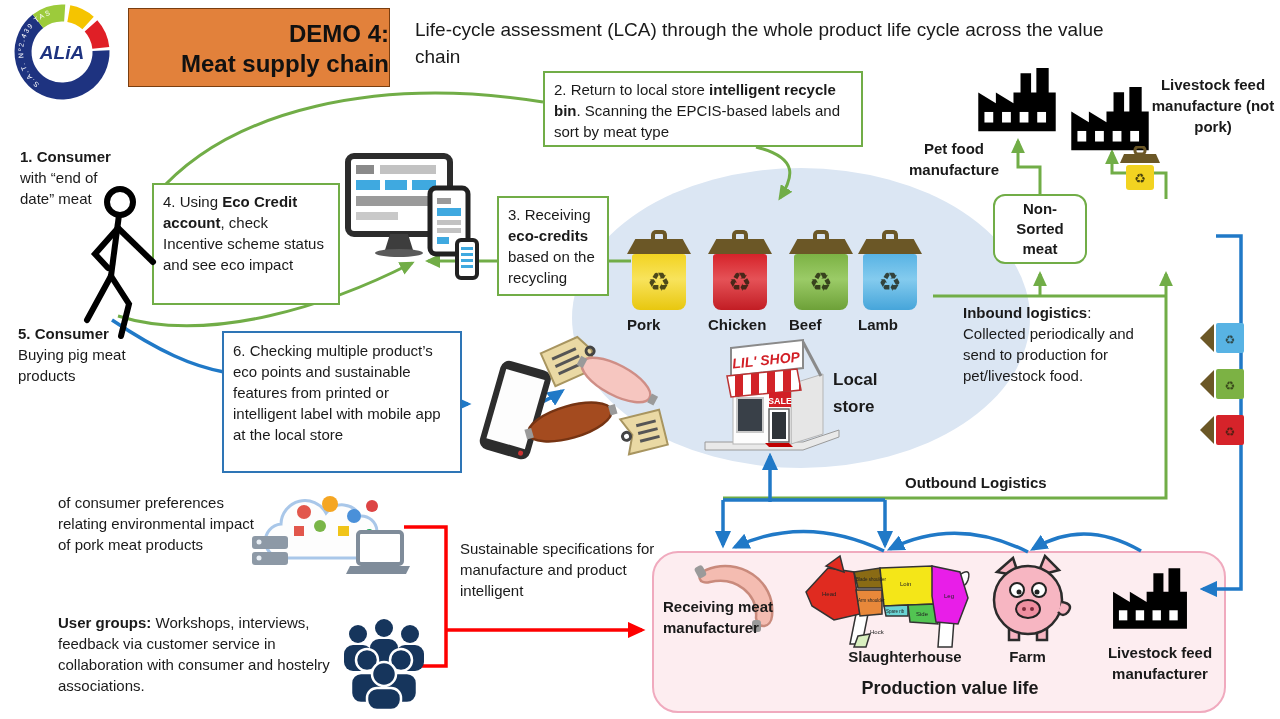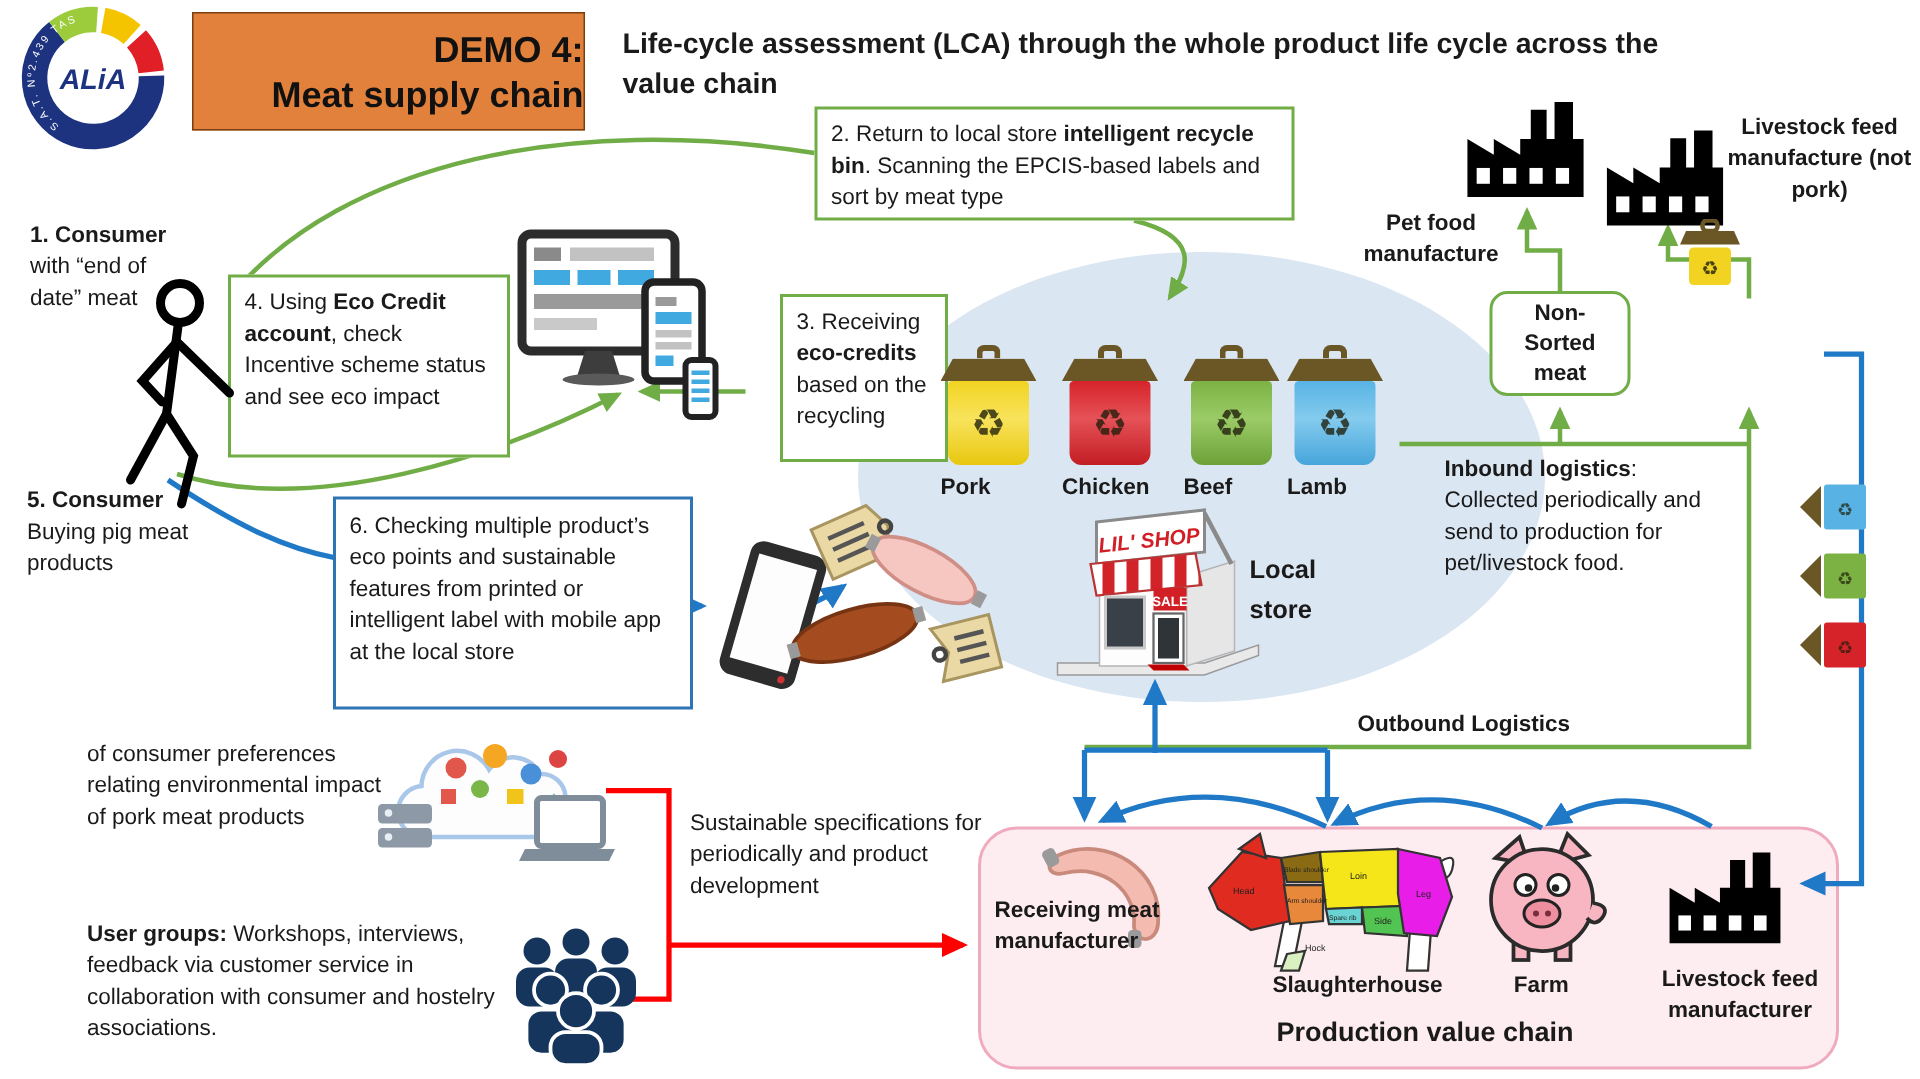--- a/index.html
+++ b/index.html
@@ -15,21 +15,21 @@
   .rbox{position:absolute;border:2px solid #71ad47;background:#fff;border-radius:12px;
         display:flex;align-items:center;justify-content:center;text-align:center;
         font-weight:bold;font-size:15px;line-height:20px;z-index:3;box-sizing:border-box;}
   .rbox .inner{width:62px;}
   #ellipse{left:572px;top:168px;width:458px;height:300px;border-radius:50%;background:#dbe6f3;z-index:1;}
   #prodbox{left:652px;top:551px;width:574px;height:162px;background:#fdedf0;
            border:2px solid #f0aabe;border-radius:26px;z-index:1;box-sizing:border-box;}
   #demo{left:128px;top:8px;width:262px;height:79px;background:#e2813b;border:1px solid #7a3e10;
         z-index:3;padding:10px 0 0 13px;box-sizing:border-box;}
   #demo div{font-weight:bold;font-size:24px;line-height:30px;color:#111;text-align:right;}
-  #title{left:415px;top:16px;width:718px;font-weight:bold;font-size:19px;line-height:27px;z-index:3;}
+  #title{left:415px;top:16px;width:718px;font-weight:normal;font-size:19px;line-height:27px;z-index:3;}
   #lines{left:0;top:0;z-index:2;pointer-events:none;}
   .lbl-c{position:absolute;text-align:center;font-weight:bold;font-size:15px;line-height:21px;z-index:3;}
   .bin{position:absolute;width:64px;z-index:3;}
   .bin-handle{width:16px;height:9px;border:4px solid #6b5726;border-bottom:none;
               border-radius:5px 5px 0 0;margin:0 auto;box-sizing:border-box;}
   .bin-lid{width:64px;height:15px;background:#6b5726;
            clip-path:polygon(13% 0,87% 0,100% 100%,0 100%);}
   .bin-body{width:54px;height:56px;margin:0 auto;border-radius:3px 3px 8px 8px;
             display:flex;align-items:center;justify-content:center;}
   .bin-body span{font-size:26px;color:rgba(30,30,10,.78);}
@@ -130,21 +130,21 @@
   </div>
 
   <div class="box-green" style="left:543px;top:71px;width:320px;height:76px">
     <span>2. Return to local store </span><span class="b">intelligent recycle bin</span><span>. Scanning the EPCIS-based labels and sort by meat type</span>
   </div>
 
   <div class="box-green" style="left:152px;top:183px;width:188px;height:122px">
     <span>4. Using </span><span class="b">Eco Credit account</span><span>, check Incentive scheme status and see eco impact</span>
   </div>
 
-  <div class="box-green" style="left:520px;top:196px;width:112px;height:112px">
+  <div class="box-green" style="left:497px;top:196px;width:112px;height:100px">
     <span>3. Receiving </span><span class="b">eco-credits</span><span> based on the recycling</span>
   </div>
 
   <div class="txt" style="left:18px;top:323px;width:150px;z-index:3">
     <div class="b">5. Consumer</div>
     <div>Buying pig meat products</div>
   </div>
 
   <div class="box-blue" style="left:222px;top:331px;width:240px;height:142px">
     <span>6. Checking multiple product’s eco points and sustainable features from printed or intelligent label with mobile app at the local store</span>
@@ -314,21 +314,21 @@
       <text x="32" y="122" text-anchor="middle" font-size="12" fill="rgba(30,30,10,.7)">♻</text>
     </g>
   </svg>
 
   <div class="txt" style="left:58px;top:492px;width:212px;z-index:3">
     <div>of consumer preferences relating environmental impact of pork meat products</div>
   </div>
   <div class="txt" style="left:58px;top:612px;width:300px;z-index:3">
     <span class="b">User groups:</span><span> Workshops, interviews, feedback via customer service in collaboration with consumer and hostelry associations.</span>
   </div>
-  <div class="txt" style="left:460px;top:538px;width:210px;z-index:3">Sustainable specifications for periodically and product development</div>
+  <div class="txt" style="left:460px;top:538px;width:210px;z-index:3">Sustainable specifications for manufacture and product intelligent</div>
 
   <svg class="abs" style="left:246px;top:480px;z-index:3" width="165" height="102" viewBox="0 0 165 102">
     <path d="M38 78 a17 17 0 0 1 -3 -34 a24 24 0 0 1 45 -11 a20 20 0 0 1 34 3 a16 16 0 0 1 17 15 a13 13 0 0 1 -6 27 Z" fill="#fdfdfd" stroke="#a9c7e9" stroke-width="3"></path>
     <circle cx="58" cy="32" r="7" fill="#e2574c"></circle>
       <circle cx="84" cy="24" r="8" fill="#f5a623"></circle>
     <circle cx="108" cy="36" r="7" fill="#4a90d9"></circle>
       <circle cx="74" cy="46" r="6" fill="#7ab648"></circle>
     <rect x="48" y="46" width="10" height="10" fill="#e2574c"></rect>
       <rect x="92" y="46" width="11" height="10" fill="#f0c419"></rect>
     <text x="120" y="58" font-size="12" font-weight="bold" fill="#27ae60">$</text>
@@ -412,15 +412,15 @@
     <circle cx="41" cy="57" r="2" fill="#7a2d3c"></circle>
       <circle cx="49" cy="57" r="2" fill="#7a2d3c"></circle>
   </svg>
   <div class="lbl-c" style="left:985px;top:646px;width:85px">Farm</div>
 
   <svg class="abs" style="left:1108px;top:554px;z-index:3" width="84" height="84" viewBox="0 0 100 78">
       <use href="#factory-shape"></use>
     </svg>
   <div class="lbl-c" style="left:1096px;top:642px;width:128px">Livestock feed manufacturer</div>
 
-  <div class="lbl-c" style="left:800px;top:678px;width:300px;font-size:18px">Production value chain</div>
+  <div class="lbl-c" style="left:800px;top:678px;width:300px;font-size:18px">Production value life</div>
 
 </div>
 
 </body></html>

